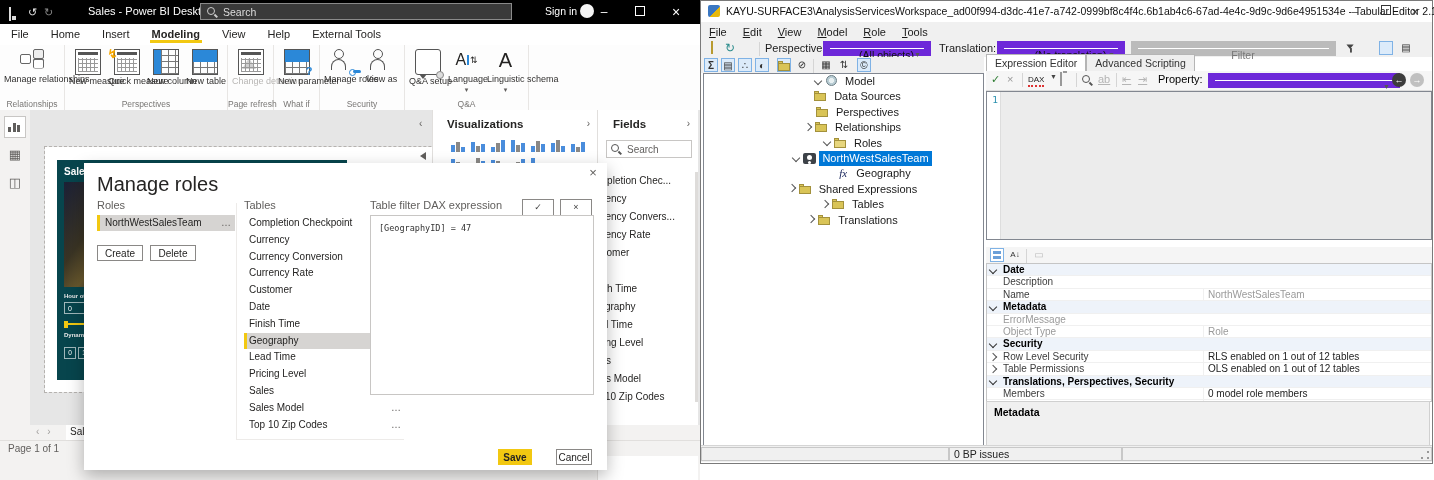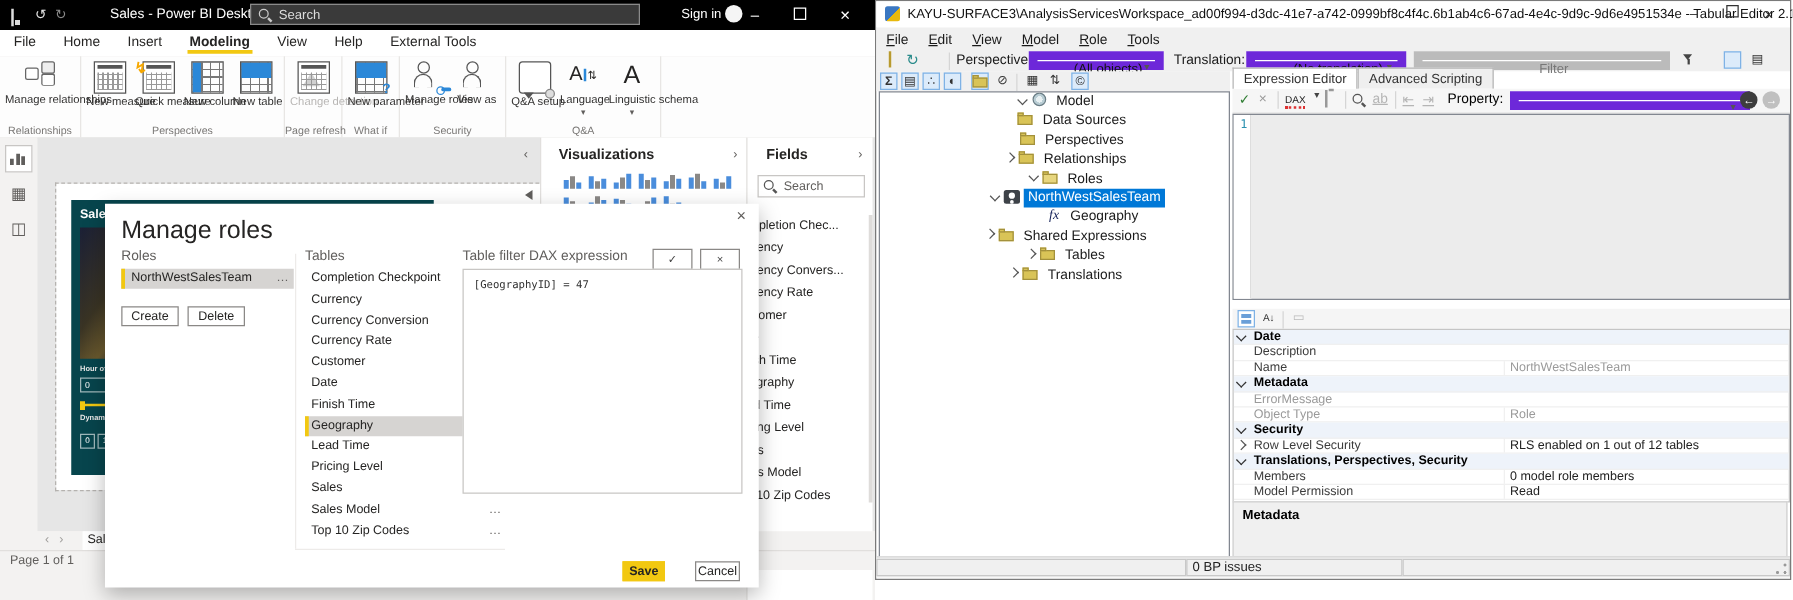--- a/index.html
+++ b/index.html
@@ -482,20 +482,21 @@
       </div>
       <div class="grid" id="prop-grid">
           <div class="grow cat"><span class="left"><span class="chev down" style="border-color: rgb(51, 51, 51);"></span></span><span>Date</span></div>
           <div class="grow"><span class="left"></span><span class="glabel">Description</span><span class="gval"></span></div>
           <div class="grow"><span class="left"></span><span class="glabel">Name</span><span class="gval muted">NorthWestSalesTeam</span></div>
           <div class="grow cat"><span class="left"><span class="chev down" style="border-color: rgb(51, 51, 51);"></span></span><span>Metadata</span></div>
           <div class="grow"><span class="left"></span><span class="glabel dim">ErrorMessage</span><span class="gval"></span></div>
           <div class="grow"><span class="left"></span><span class="glabel dim">Object Type</span><span class="gval muted">Role</span></div>
           <div class="grow cat"><span class="left"><span class="chev down" style="border-color: rgb(51, 51, 51);"></span></span><span>Security</span></div>
           <div class="grow"><span class="left"><span class="chev right"></span></span><span class="glabel">Row Level Security</span><span class="gval">RLS enabled on 1 out of 12 tables</span></div>
+          <div class="grow"><span class="left"><span class="chev right"></span></span><span class="glabel">Table Permissions</span><span class="gval">OLS enabled on 1 out of 12 tables</span></div>
           <div class="grow cat"><span class="left"><span class="chev down" style="border-color: rgb(51, 51, 51);"></span></span><span>Translations, Perspectives, Security</span></div>
           <div class="grow"><span class="left"></span><span class="glabel">Members</span><span class="gval">0 model role members</span></div>
           <div class="grow"><span class="left"></span><span class="glabel">Model Permission</span><span class="gval">Read</span></div>
         </div>
       <div class="help">
         <b>Metadata</b>
       </div>
     </div>
 
     <div class="te-status">

